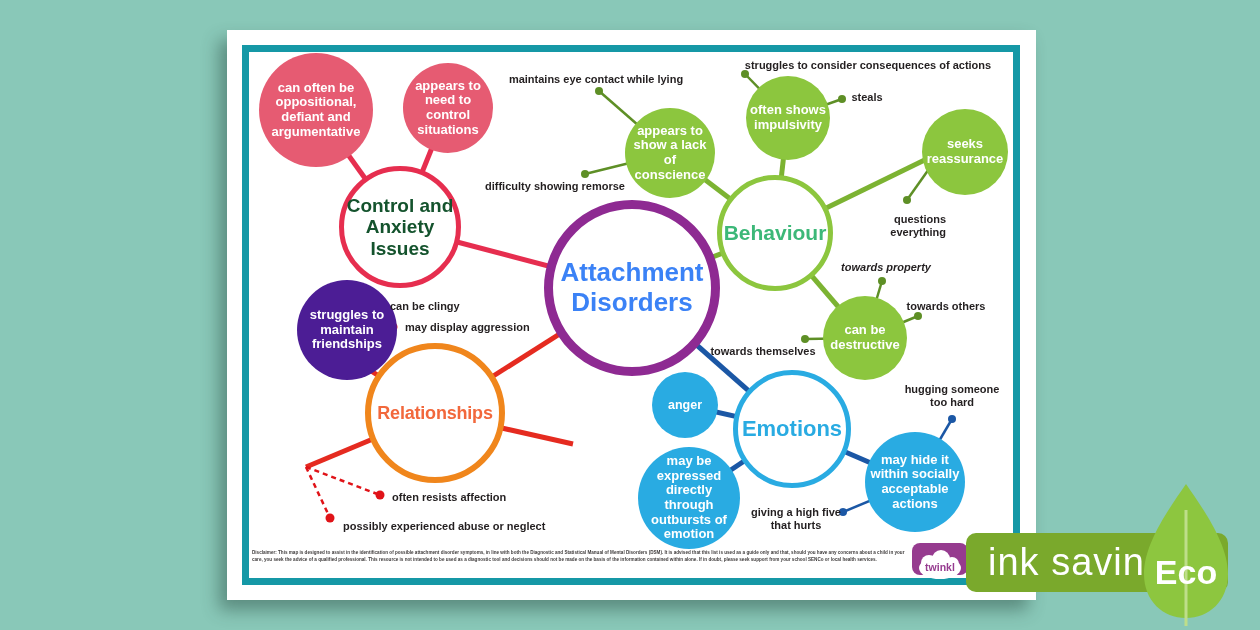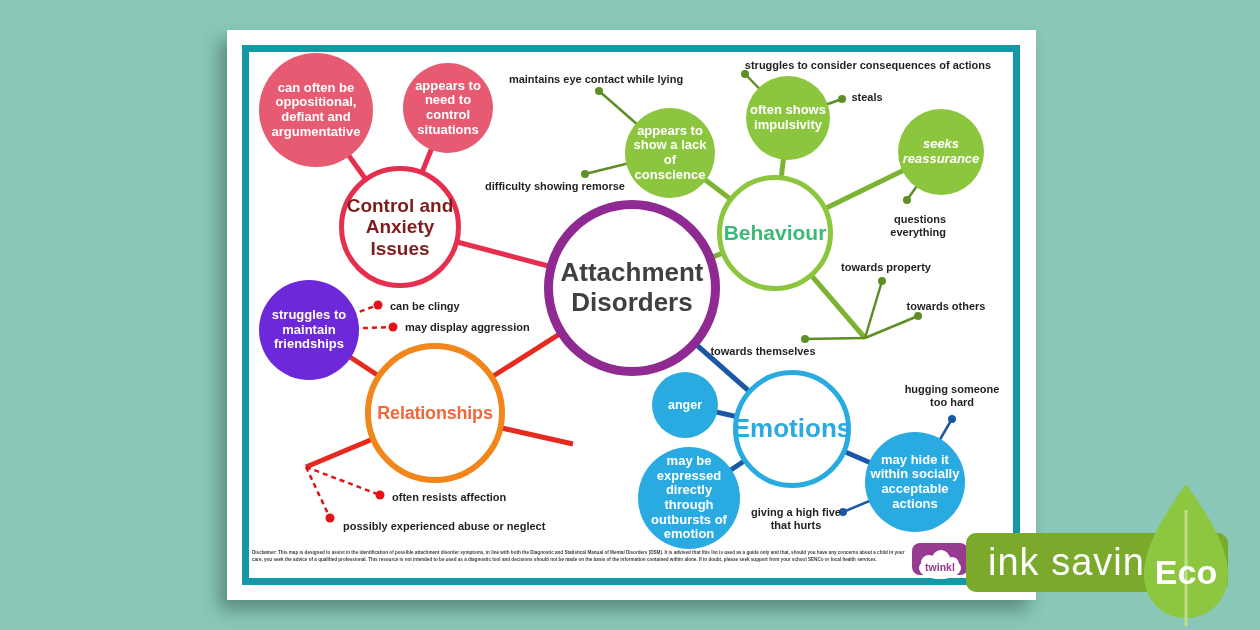--- a/index.html
+++ b/index.html
@@ -8,53 +8,53 @@
   .card{position:absolute;left:227px;top:30px;width:809px;height:570px;background:#ffffff;
         box-shadow:-8px 10px 16px rgba(35,66,58,.45);}
   .card-border{position:absolute;left:15px;top:15px;right:16px;bottom:15px;
         border:7px solid #1598a6;}
   svg.lines{position:absolute;left:0;top:0;width:809px;height:570px;}
   .circle{position:absolute;border-radius:50%;display:flex;align-items:center;justify-content:center;
           text-align:center;font-weight:bold;box-sizing:border-box;line-height:1.12;}
   .ring{background:#fff;}
   .fill{color:#fff;font-size:13px;padding:4px;}
   
-  #c-center{left:317px;top:170px;width:176px;height:176px;border:9px solid #8e2a92;color:#404040;font-size:26px;line-height:1.15;}
-  #c-control{left:112px;top:136px;width:122px;height:122px;border:5px solid #e62e4f;color:#7f1d1d;font-size:19px;}
+  #c-center{left:317px;top:170px;width:176px;height:176px;border:9px solid #8e2a92;color:#3b82f6;font-size:26px;line-height:1.15;}
+  #c-control{left:112px;top:136px;width:122px;height:122px;border:5px solid #e62e4f;color:#14532d;font-size:19px;}
   #c-behaviour{left:490px;top:145px;width:116px;height:116px;border:5px solid #8cc63e;color:#3cb878;font-size:21px;}
   #c-relationships{left:138px;top:313px;width:140px;height:140px;border:6px solid #f0861c;color:#f2683c;font-size:18px;letter-spacing:-0.2px;}
-  #c-emotions{left:506px;top:340px;width:118px;height:118px;border:5px solid #29abe2;color:#29abe2;font-size:26px;}
+  #c-emotions{left:506px;top:340px;width:118px;height:118px;border:5px solid #29abe2;color:#29abe2;font-size:22px;}
   
   .pink-f{background:#e65b72;}
   .green-f{background:#8cc63e;}
-  .orange-f{background:#6d28d9;}
+  .orange-f{background:#4c1d95;margin-left:38px;}
   .blue-f{background:#29abe2;}
   #s-oppositional{left:32px;top:23px;width:114px;height:114px;}
   #s-ctrlsit{left:176px;top:33px;width:90px;height:90px;}
   #s-conscience{left:398px;top:78px;width:90px;height:90px;}
   #s-impulsivity{left:519px;top:46px;width:84px;height:84px;}
-  #s-reassurance{left:671px;top:79px;width:86px;height:86px;font-style:italic;}
+  #s-reassurance{left:695px;top:79px;width:86px;height:86px;}
   #s-destructive{left:596px;top:266px;width:84px;height:84px;}
   #s-friendships{left:32px;top:250px;width:100px;height:100px;}
   #s-trust{left:33px;top:391px;width:92px;height:92px;}
   #s-affection{left:298px;top:366px;width:96px;height:96px;}
   #s-anger{left:425px;top:342px;width:66px;height:66px;font-size:12.5px;}
   #s-outbursts{left:411px;top:417px;width:102px;height:102px;}
   #s-hide{left:638px;top:402px;width:100px;height:100px;}
   
   .leaf-label{position:absolute;font-size:11px;font-weight:bold;color:#231f20;line-height:1.15;
               text-align:center;transform:translate(-50%,-50%);white-space:nowrap;}
   .leaf-label.wrap{white-space:normal;}
   .leaf-label.left{transform:translate(0,-50%);text-align:left;}
   #l-eye{left:369px;top:49px;}
   #l-remorse{left:328px;top:156px;}
   #l-consequences{left:641px;top:35px;}
   #l-steals{left:640px;top:67px;}
   #l-questions{left:682px;top:196px;width:74px;text-align:right;}
-  #l-property{left:659px;top:237px;}
+  #l-property{left:659px;top:237px;font-style:italic;}
   #l-others{left:719px;top:276px;}
   #l-themselves{left:536px;top:321px;}
   #l-clingy{left:163px;top:276px;}
   #l-aggression{left:178px;top:297px;}
   #l-resists{left:165px;top:467px;}
   #l-abuse{left:116px;top:496px;}
   #l-hugging{left:725px;top:366px;width:104px;}
   #l-highfive{left:569px;top:489px;width:104px;}
   .disclaimer{position:absolute;left:25px;top:519px;width:656px;font-size:4.6px;line-height:1.6;
               color:#3f3c3c;font-weight:bold;}
@@ -154,20 +154,21 @@
       </div>
     <div class="circle ring" id="c-emotions">
       <span>Emotions</span>
       </div>
 
     <div class="circle fill pink-f" id="s-oppositional">can often be oppositional, defiant and argumentative</div>
     <div class="circle fill pink-f" id="s-ctrlsit">appears to need to control situations</div>
     <div class="circle fill green-f" id="s-conscience">appears to show a lack of conscience</div>
     <div class="circle fill green-f" id="s-impulsivity">often shows impulsivity</div>
     <div class="circle fill green-f" id="s-reassurance">seeks reassurance</div>
+    <div class="circle fill green-f" id="s-destructive">can be destructive</div>
     <div class="circle fill orange-f" id="s-friendships">struggles to maintain friendships</div>
     <div class="circle fill blue-f" id="s-anger">anger</div>
     <div class="circle fill blue-f" id="s-outbursts">may be expressed directly through outbursts of emotion</div>
     <div class="circle fill blue-f" id="s-hide">may hide it within socially acceptable actions</div>
 
     <div class="leaf-label" id="l-eye">maintains eye contact while lying</div>
     <div class="leaf-label" id="l-remorse">difficulty showing remorse</div>
     <div class="leaf-label" id="l-consequences">struggles to consider consequences of actions</div>
     <div class="leaf-label" id="l-steals">steals</div>
     <div class="leaf-label wrap" id="l-questions">questions everything</div>

